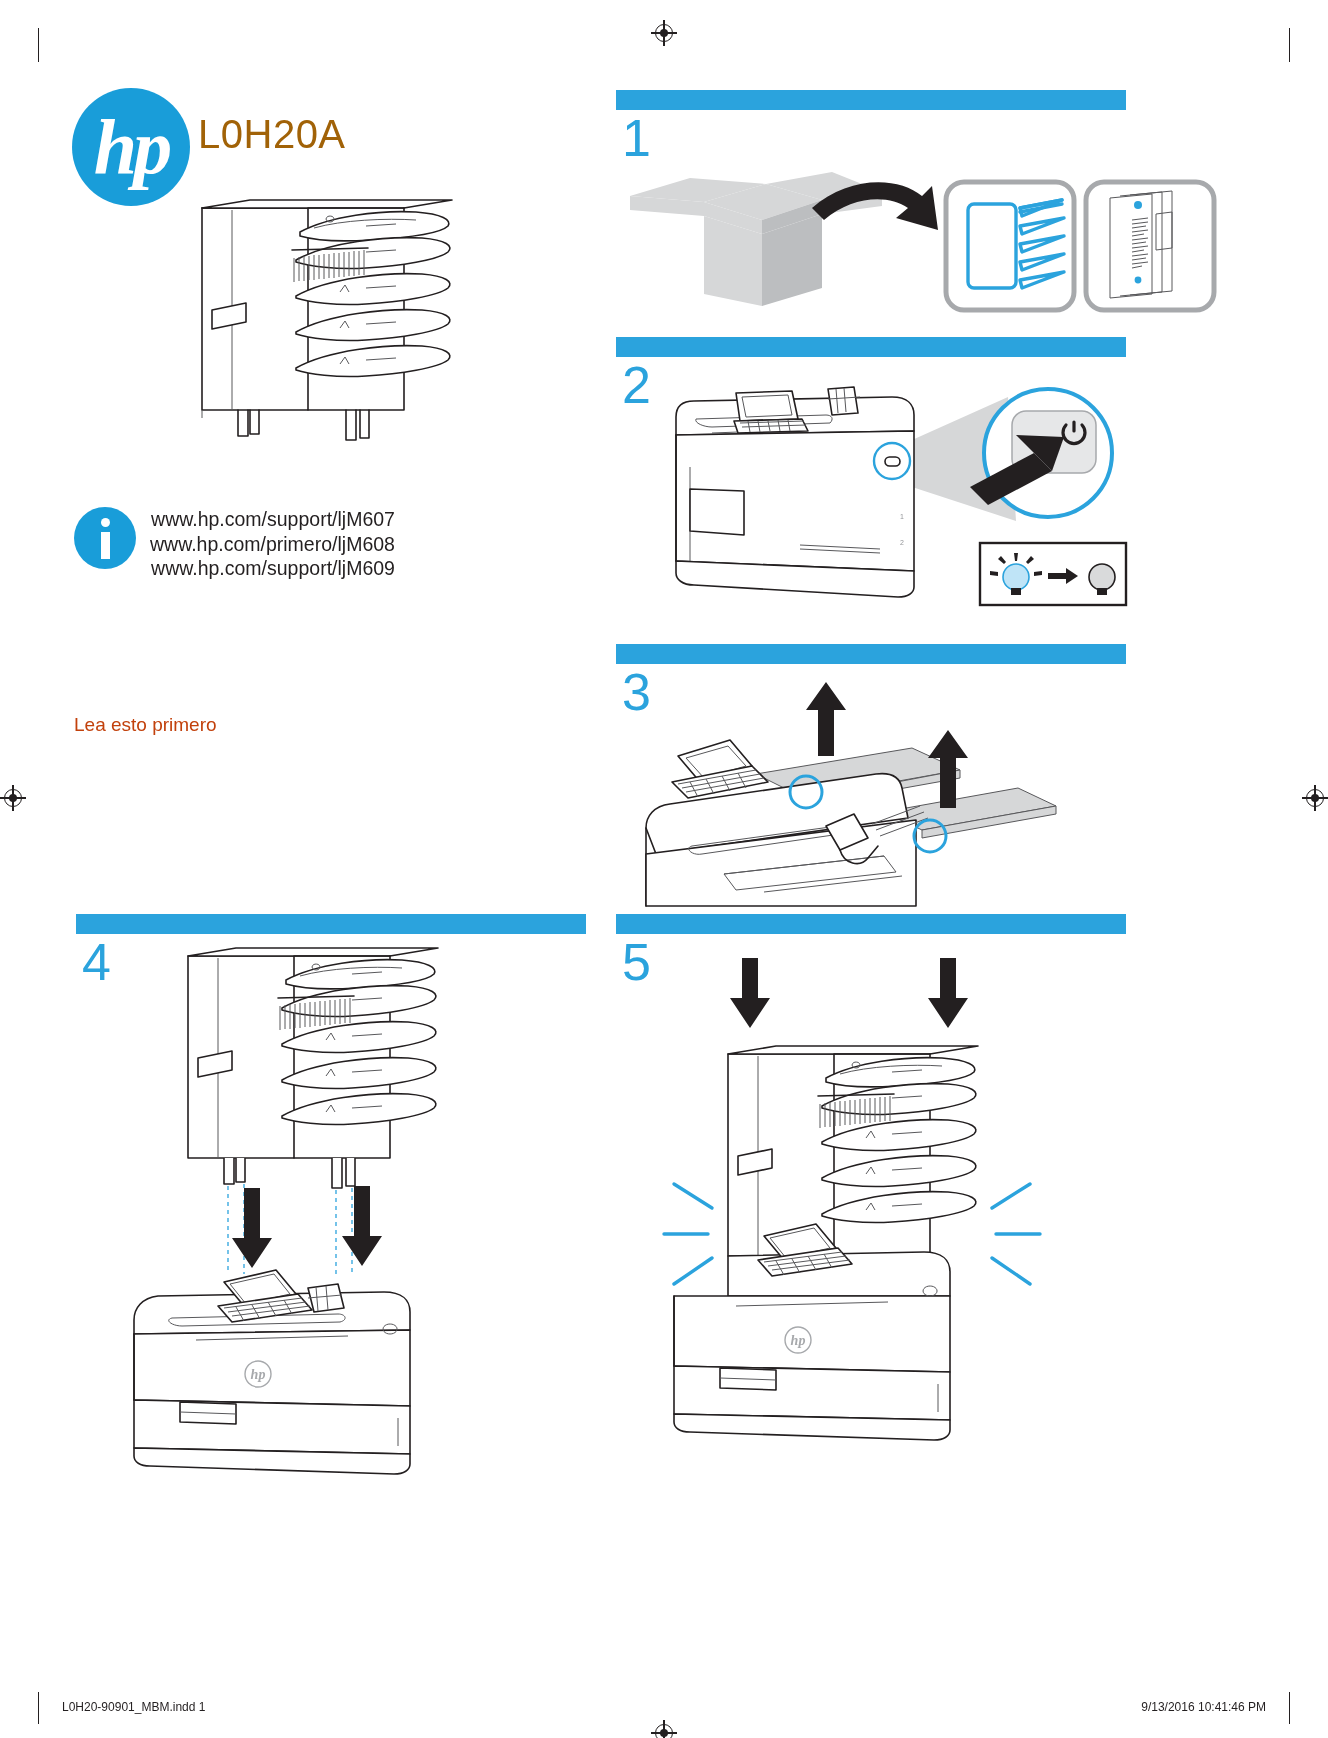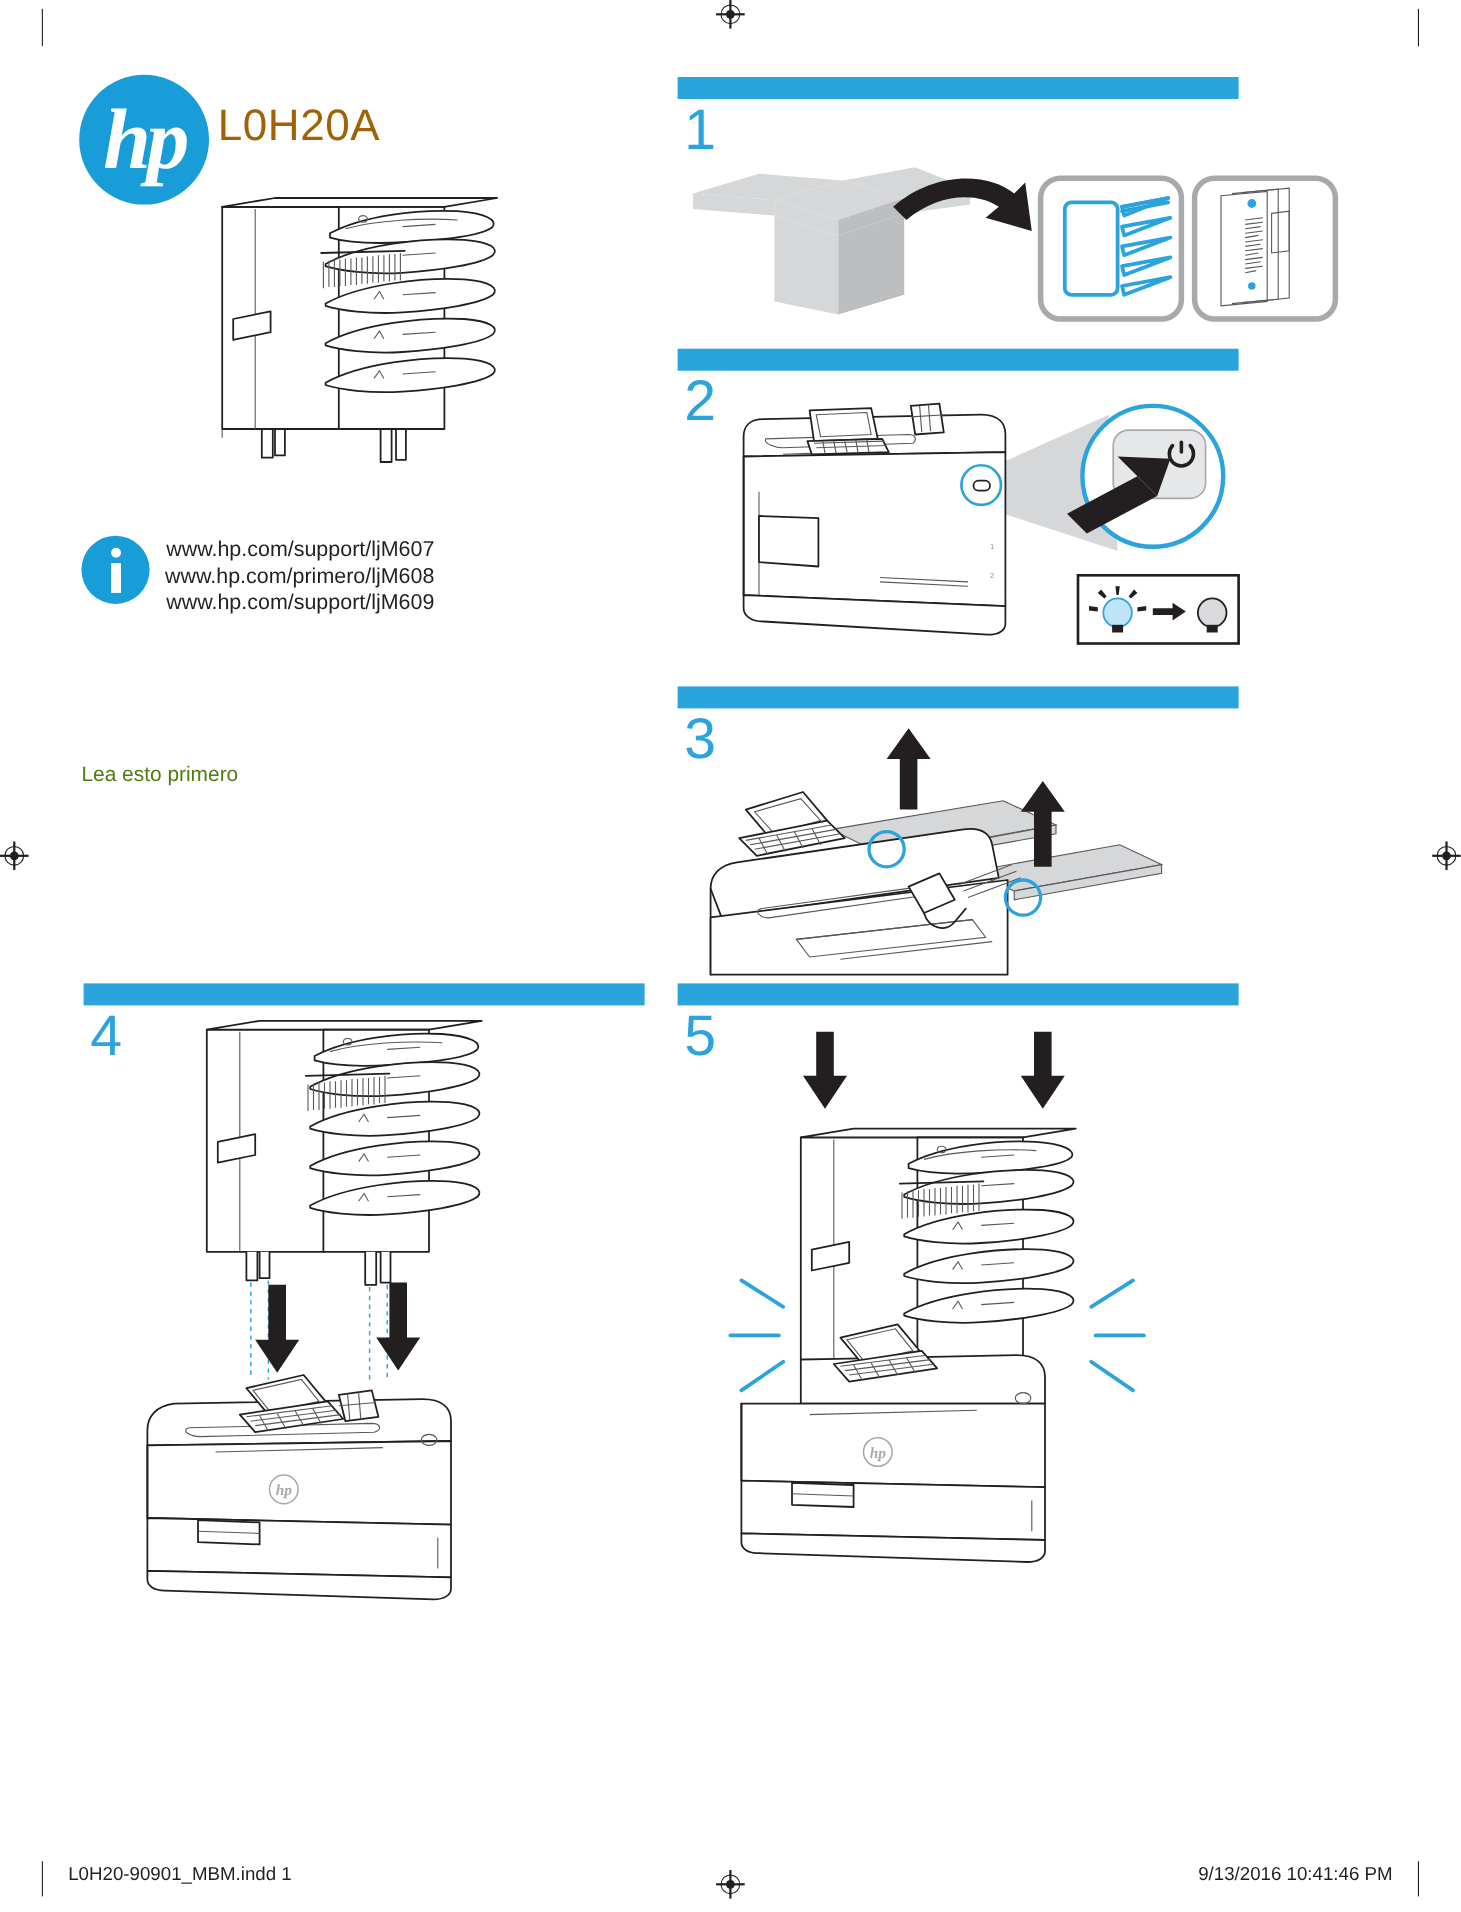--- a/index.html
+++ b/index.html
@@ -1,17 +1,17 @@
 <!DOCTYPE html>
 <html><head>
 <meta charset="utf-8">
 <style>
   html,body{margin:0;padding:0;background:#ffffff;}
   body{width:1328px;height:1738px;position:relative;font-family:"Liberation Sans",sans-serif;color:#231f20;overflow:hidden;}
-  .page{position:absolute;inset:0;}
+  .page{position:absolute;inset:0;margin-top:20px;}
 
   
   .cropmark{position:absolute;background:#231f20;}
   .reg{position:absolute;width:26px;height:26px;}
   .reg .c1,.reg .c2{position:absolute;background:#231f20;}
   .reg .c1{left:12px;top:0;width:1.5px;height:26px;}
   .reg .c2{left:0;top:12px;width:26px;height:1.5px;}
   .reg .ring{position:absolute;left:4px;top:4px;width:18px;height:18px;border:1.5px solid #231f20;border-radius:50%;box-sizing:border-box;}
   .reg .dot{position:absolute;left:9px;top:9px;width:8px;height:8px;background:#231f20;border-radius:50%;}
 
@@ -21,31 +21,31 @@
       color:#ffffff;font-family:"Liberation Serif",serif;font-style:italic;font-weight:bold;
       font-size:78px;line-height:118px;text-align:center;letter-spacing:-4px;}
   .model{position:absolute;left:198px;top:92px;font-size:40px;letter-spacing:.5px;color:#a16207;
       font-family:"Liberation Sans",sans-serif;}
 
   
   .info-icon{position:absolute;left:74px;top:487px;width:62px;height:62px;border-radius:50%;background:#199dd9;}
   .info-icon .i-dot{position:absolute;left:27px;top:11px;width:9px;height:9px;border-radius:50%;background:#fff;}
   .info-icon .i-stem{position:absolute;left:27px;top:25px;width:9px;height:27px;background:#fff;}
   .urls{position:absolute;left:150px;top:487px;font-size:19.5px;line-height:24.5px;color:#231f20;text-align:right;}
-  .readfirst{position:absolute;left:74px;top:694px;font-size:19px;color:#4d7c0f;}
+  .readfirst{position:absolute;left:74px;top:694px;font-size:19px;color:#c2410c;}
 
   
   .step{position:absolute;}
   .step-bar{position:absolute;left:0;top:0;height:20px;background:#2ba3dd;}
   .step-num{position:absolute;left:6px;top:22px;font-size:52px;line-height:52px;color:#2ba3dd;
       font-family:"Liberation Sans",sans-serif;font-weight:normal;}
   .art{position:absolute;}
 
   
-  .footer{position:absolute;bottom:24px;font-size:17px;color:#231f20;font-family:"Liberation Sans",sans-serif;}
+  .footer{position:absolute;bottom:24px;font-size:12px;color:#231f20;font-family:"Liberation Sans",sans-serif;}
   .footer.left{left:62px;}
   .footer.right{right:62px;}
   .footrule{position:absolute;background:#231f20;width:1px;height:32px;}
 
   svg{display:block;overflow:visible;}
   .ln{fill:none;stroke:#231f20;stroke-width:1.6;stroke-linejoin:round;stroke-linecap:round;}
   .ln-thin{fill:none;stroke:#58585b;stroke-width:1;}
   .ln-w{fill:#ffffff;stroke:#231f20;stroke-width:1.6;stroke-linejoin:round;}
   .gray{fill:#d6d7d8;stroke:none;}
   .gray-d{fill:#bcbec0;stroke:none;}

